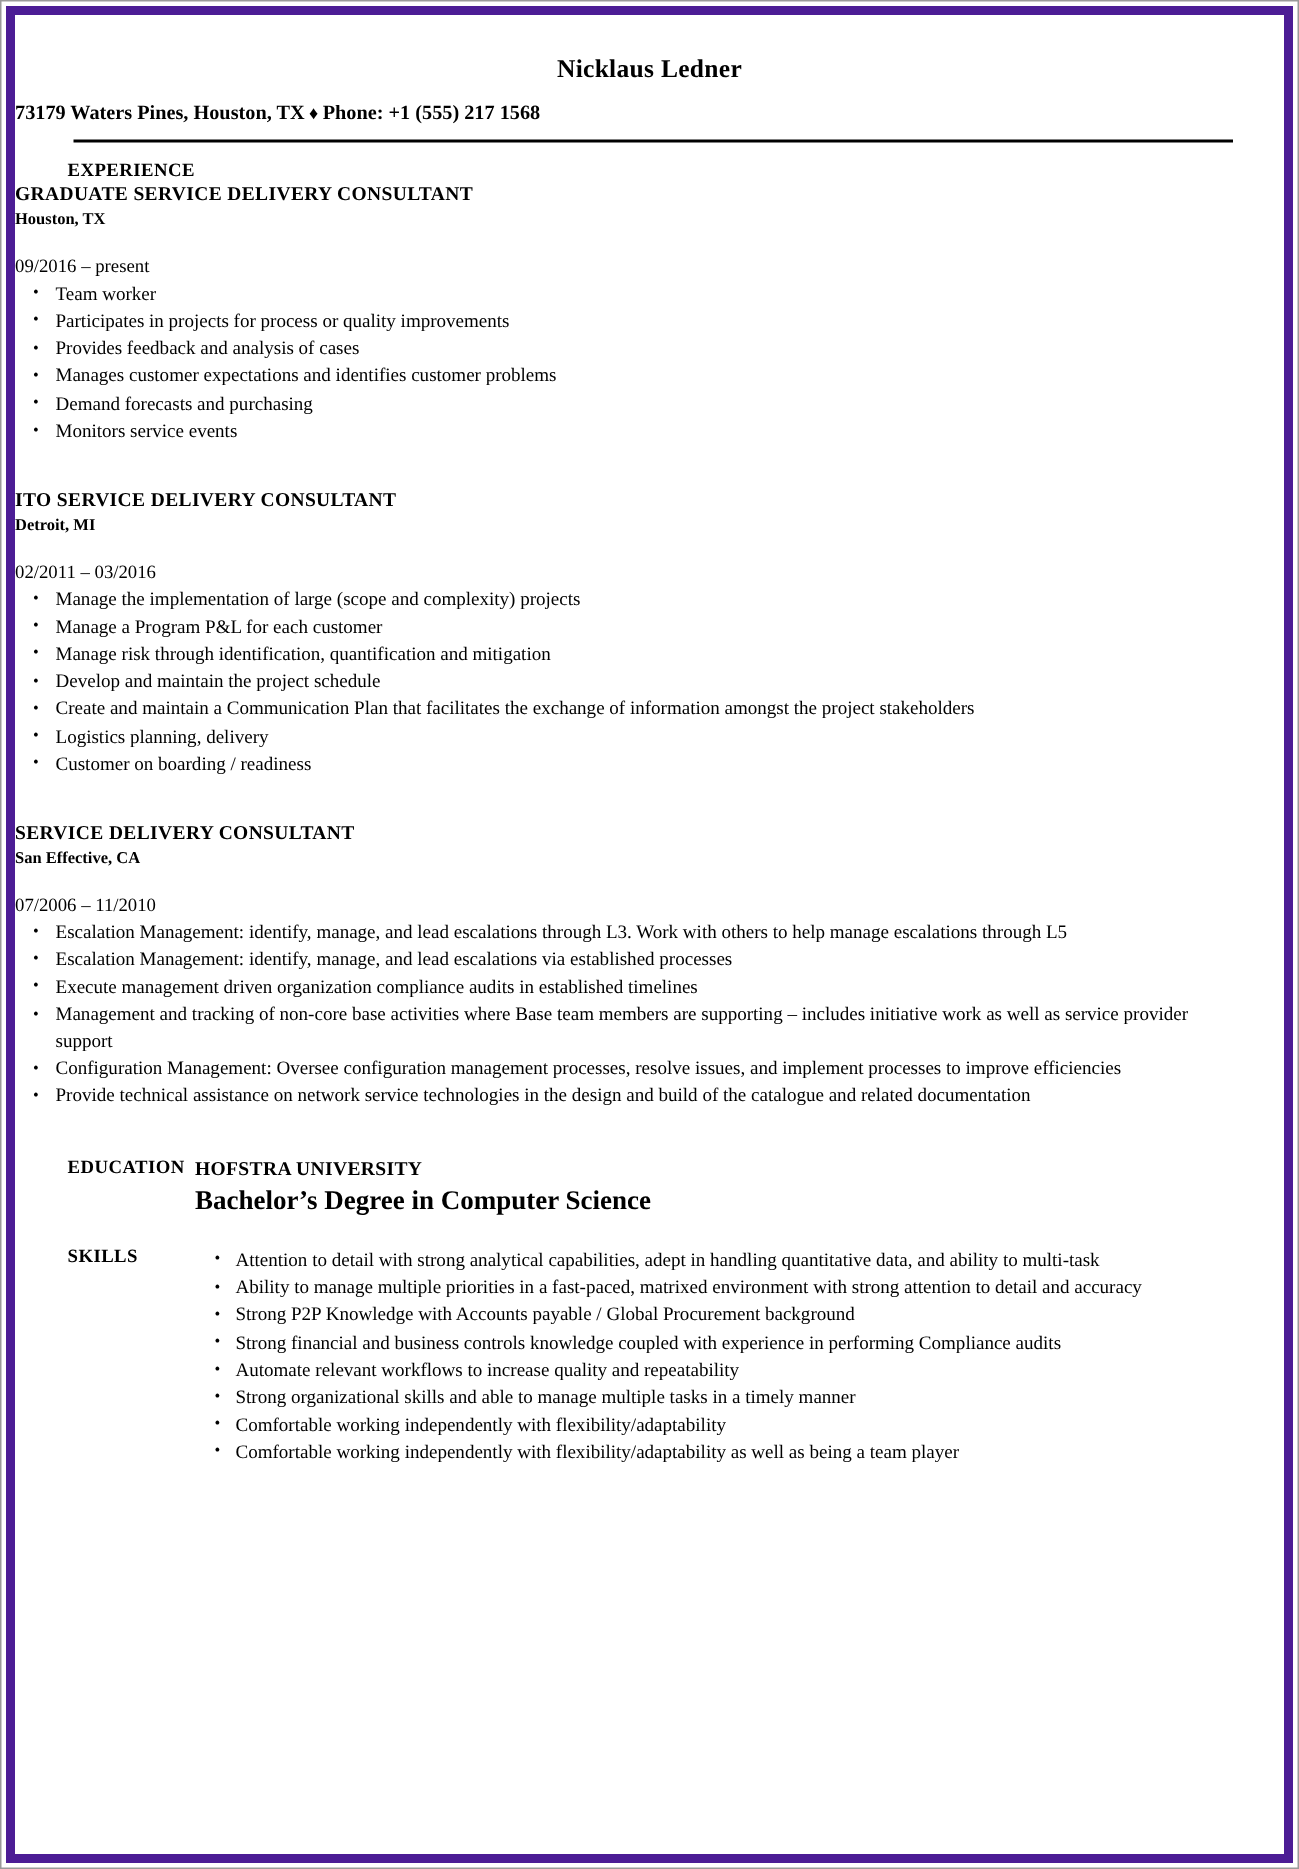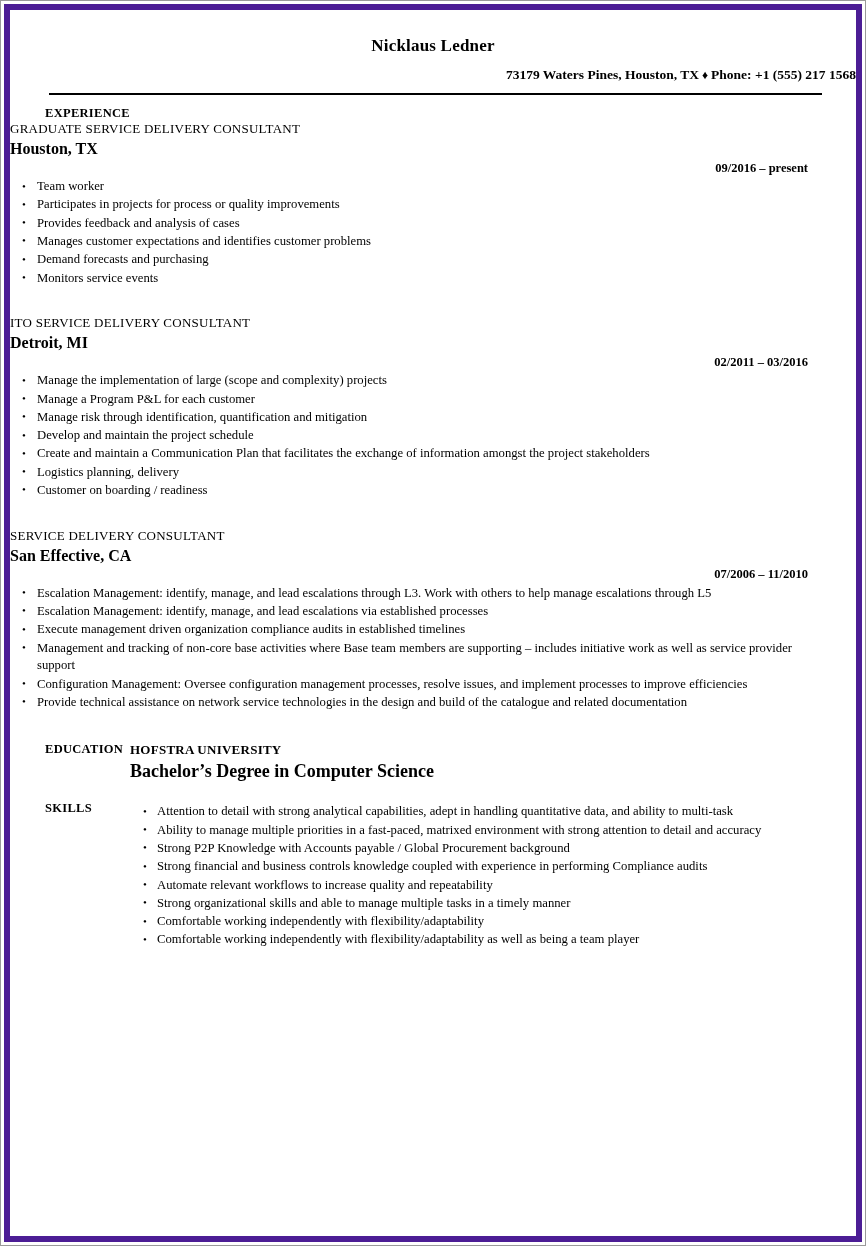--- a/index.html
+++ b/index.html
@@ -43,21 +43,21 @@
   
   .hdr-name {
     text-align: center;
     font-size: 17px;
     font-weight: bold;
     letter-spacing: 0.2px;
     margin: 26px 0 0 0;
     line-height: 1.2;
   }
   .hdr-contact {
-    text-align: right;
+    text-align: left;
     font-size: 13.5px;
     font-weight: bold;
     margin: 11px 0 0 0;
     line-height: 1.2;
   }
   .hdr-diamond {
     font-size: 12px;
     vertical-align: 0.5px;
     padding: 0 3px;
   }
@@ -92,36 +92,35 @@
   #section-experience { margin-top: 11px; flex-direction: column; }
   #section-education  { margin-top: 30px; }
   #section-skills     { margin-top: 18px; }
 
   
   .job { }
   .job + .job { margin-top: 28px; }
 
   .job-title {
     font-size: 13px;
-    font-weight: normal;
+    font-weight: bold;
     letter-spacing: 0.25px;
     line-height: 1.3;
   }
   .job-location {
-    font-size: 16px;
+    font-size: 11px;
     font-weight: bold;
     line-height: 1.3;
     margin-top: 1px;
   }
   .job-dates {
     font-size: 12.5px;
-    font-weight: bold;
-    line-height: 1.3;
-    margin-top: 0px;
-    text-align: right;
+    font-weight: normal;
+    line-height: 1.3;
+    margin-top: 16px;
   }
 
   
   ul.bullets {
     list-style: none;
     margin: 2px 0 0 0;
     padding: 0;
   }
   ul.bullets > li {
     position: relative;

